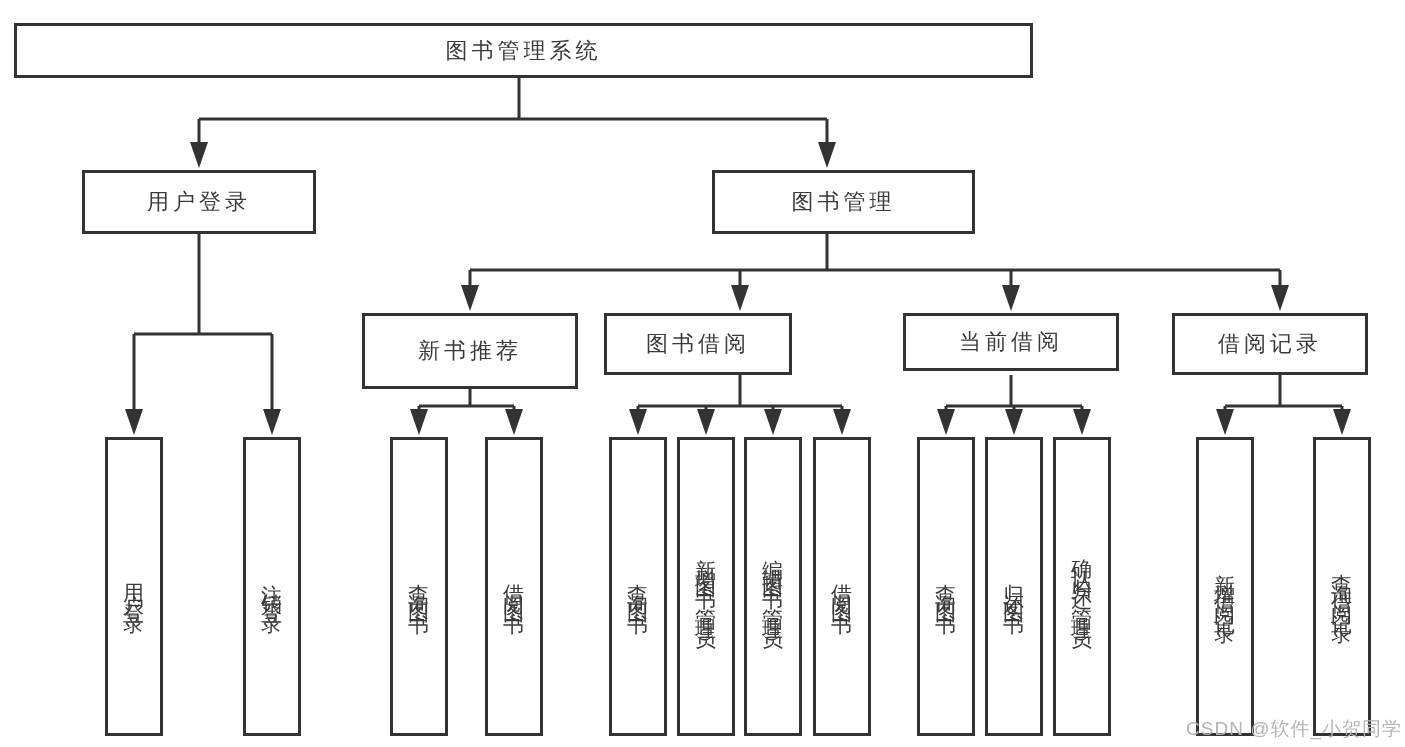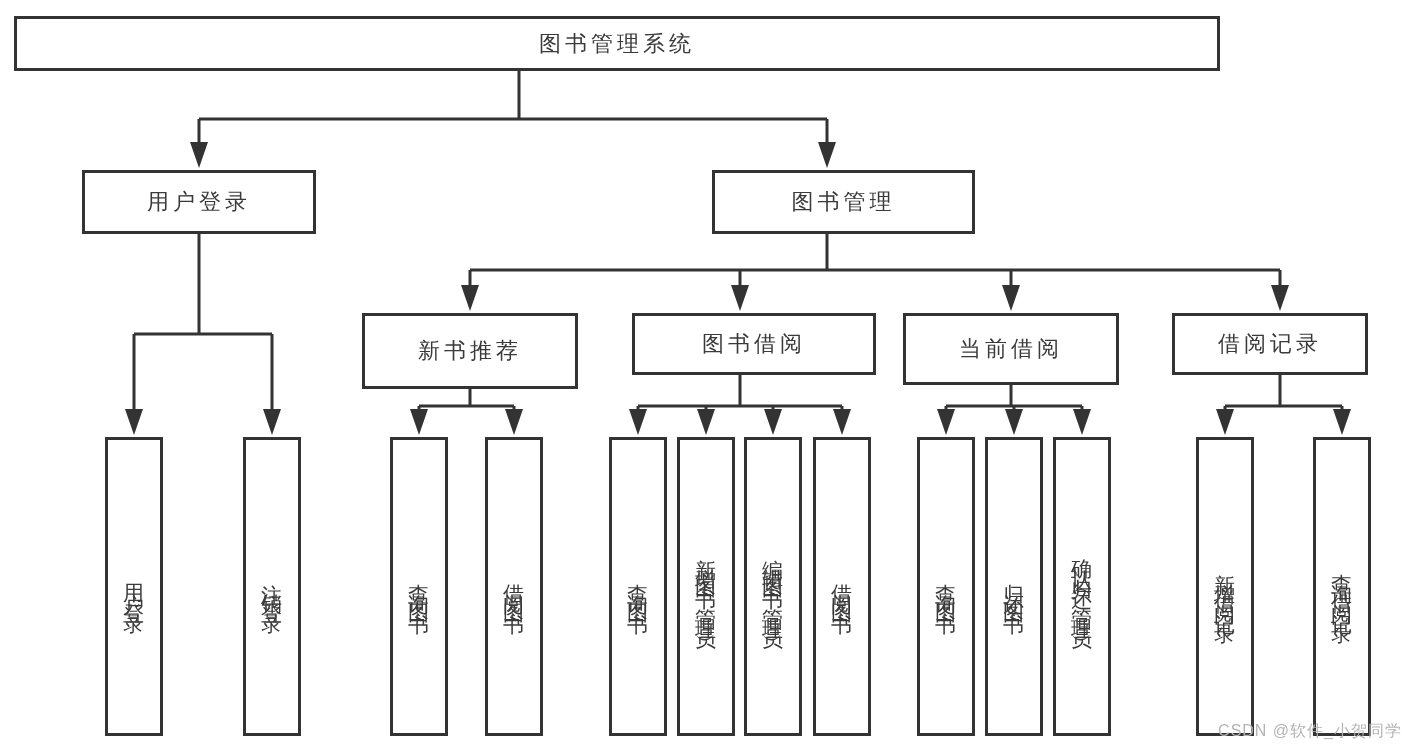--- a/index.html
+++ b/index.html
@@ -26,21 +26,21 @@
     text-orientation:mixed;
     font-size:21px;
     letter-spacing:10px;
     line-height:1;
     color:#3a3a3a;
     white-space:nowrap;
   }
   .watermark{
     position:absolute;
     right:3px;bottom:5px;
-    font-size:16px;
+    font-size:19px;
     color:#b4b4b4;
     letter-spacing:1px;
     z-index:5;
     white-space:nowrap;
   }
 </style>
 </head>
 <body>
 
 <div class="canvas">
@@ -81,38 +81,38 @@
       <polygon points="773,435 764,409 782,409"></polygon>
       <polygon points="842,435 833,409 851,409"></polygon>
       <polygon points="946,435 937,409 955,409"></polygon>
       <polygon points="1014,435 1005,409 1023,409"></polygon>
       <polygon points="1082,435 1073,409 1091,409"></polygon>
       <polygon points="1225,435 1216,409 1234,409"></polygon>
       <polygon points="1342,435 1333,409 1351,409"></polygon>
     </g>
   </svg>
 
-  <div class="node hnode" style="left:14px;top:16px;width:1206px;height:55px">
+  <div class="node hnode" style="left:14px;top:23px;width:1019px;height:55px">
     <span>图书管理系统</span>
   </div>
 
   <div class="node hnode" style="left:82px;top:170px;width:234px;height:64px">
     <span>用户登录</span>
   </div>
   <div class="node hnode" style="left:712px;top:170px;width:263px;height:64px">
     <span>图书管理</span>
   </div>
 
   <div class="node hnode" style="left:362px;top:313px;width:216px;height:76px">
     <span>新书推荐</span>
   </div>
-  <div class="node hnode" style="left:632px;top:313px;width:244px;height:62px">
+  <div class="node hnode" style="left:604px;top:313px;width:188px;height:62px">
     <span>图书借阅</span>
   </div>
-  <div class="node hnode" style="left:903px;top:313px;width:216px;height:72px">
+  <div class="node hnode" style="left:903px;top:313px;width:216px;height:58px">
     <span>当前借阅</span>
   </div>
   <div class="node hnode" style="left:1172px;top:313px;width:196px;height:62px">
     <span>借阅记录</span>
   </div>
 
   <div class="node vnode" style="left:105px;top:437px;width:58px;height:299px">
     <span>用户登录</span>
   </div>
   <div class="node vnode" style="left:243px;top:437px;width:58px;height:299px">

